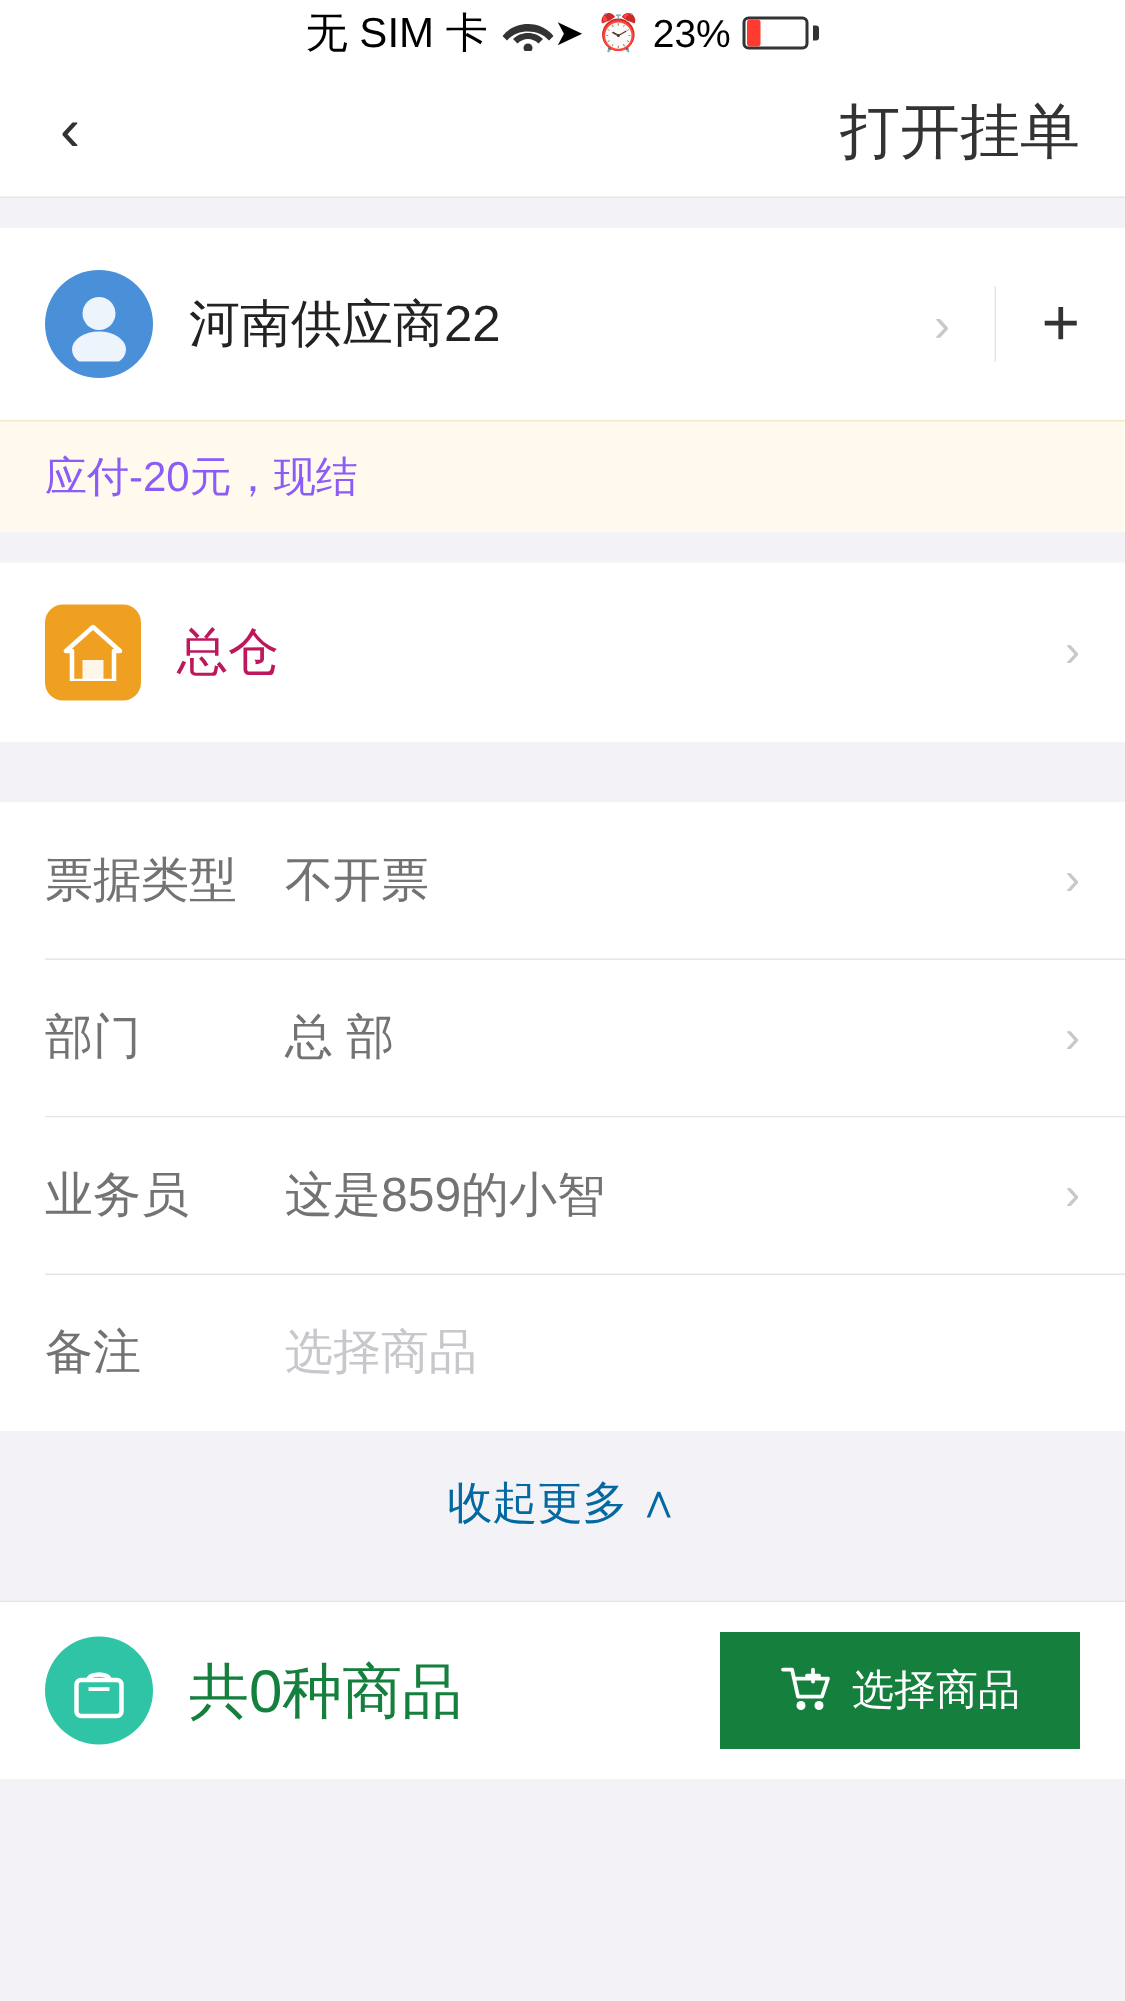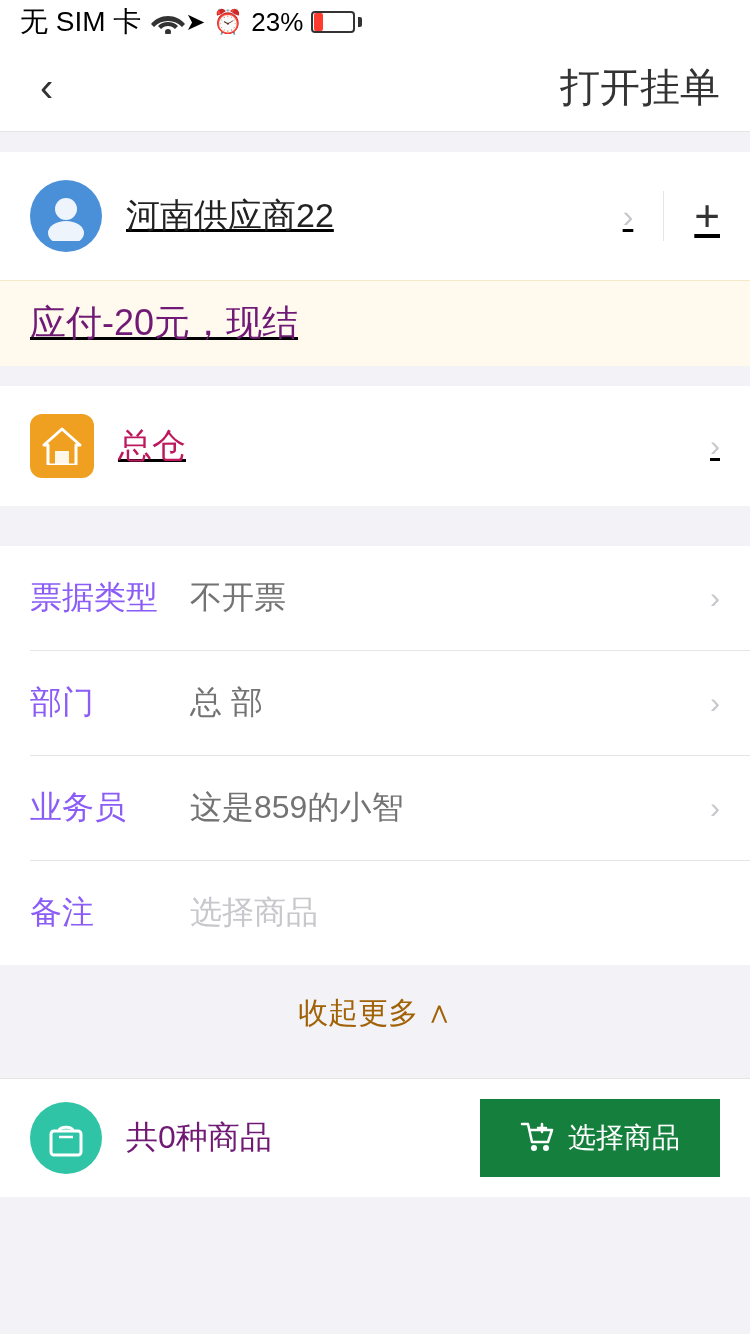--- a/index.html
+++ b/index.html
@@ -12,21 +12,21 @@
       font-size: 32px;
     }
 
     
     .status-bar {
       width: 100%;
       height: 44px;
       background: #fff;
       display: flex;
       align-items: center;
-      justify-content: flex-start;
+      justify-content: center;
       padding: 4px 20px;
       font-size: 28px;
       font-weight: 500;
     }
     .status-left { display: flex; align-items: center; gap: 10px; }
     .status-center { position: absolute; left: 50%; transform: translateX(-50%); font-size: 30px; font-weight: 600; }
     .status-right { display: flex; align-items: center; gap: 8px; font-size: 26px; }
     .battery-box {
       display: inline-flex; align-items: center; gap: 2px;
     }
@@ -76,21 +76,20 @@
     .section-gap {
       height: 20px;
       background: #f2f2f7;
     }
 
     
     .card-section {
       background: #fff;
       padding: 0;
       margin-bottom: 0;
-      text-decoration: underline;
     }
 
     
     .supplier-row {
       display: flex;
       align-items: center;
       padding: 28px 30px;
       background: #fff;
     }
     .supplier-avatar {
@@ -124,22 +123,22 @@
     .supplier-add {
       font-size: 44px;
       color: #333;
       cursor: pointer;
     }
 
     
     .notice-bar {
       background: #fff9ee;
       padding: 18px 30px;
-      font-size: 36px;
-      color: #701a75;
+      font-size: 28px;
+      color: #8b5cf6;
       border-top: 1px solid #f5e8c8;
     }
 
     .row-divider {
       height: 1px;
       background: #e5e5e5;
       margin-left: 30px;
     }
 
     
@@ -178,41 +177,41 @@
     .form-row {
       display: flex;
       align-items: center;
       padding: 30px 30px;
       background: #fff;
       min-height: 88px;
     }
     .form-label {
       width: 160px;
       font-size: 32px;
-      color: #8b5cf6;
+      color: #737373;
       flex-shrink: 0;
     }
     .form-value {
       flex: 1;
       font-size: 32px;
       color: #737373;
     }
     .form-value.placeholder {
       color: #c7c7cc;
     }
 
     
     .collapse-row {
       display: flex;
       align-items: center;
       justify-content: center;
       padding: 28px 30px;
       background: #f2f2f7;
       font-size: 30px;
-      color: #a16207;
+      color: #0369a1;
       cursor: pointer;
     }
 
     
     .bottom-bar {
       display: flex;
       align-items: center;
       padding: 20px 30px;
       background: #fff;
       border-top: 1px solid #e5e5e5;
@@ -223,22 +222,22 @@
       border-radius: 50%;
       background: #2ec4a5;
       display: flex;
       align-items: center;
       justify-content: center;
       margin-right: 24px;
       flex-shrink: 0;
     }
     .product-count {
       flex: 1;
-      font-size: 32px;
-      color: #701a75;
+      font-size: 40px;
+      color: #15803d;
     }
     .select-btn {
       background: #15803d;
       color: #fff;
       font-size: 28px;
       padding: 20px 40px;
       border-radius: 0;
       display: flex;
       align-items: center;
       gap: 12px;

